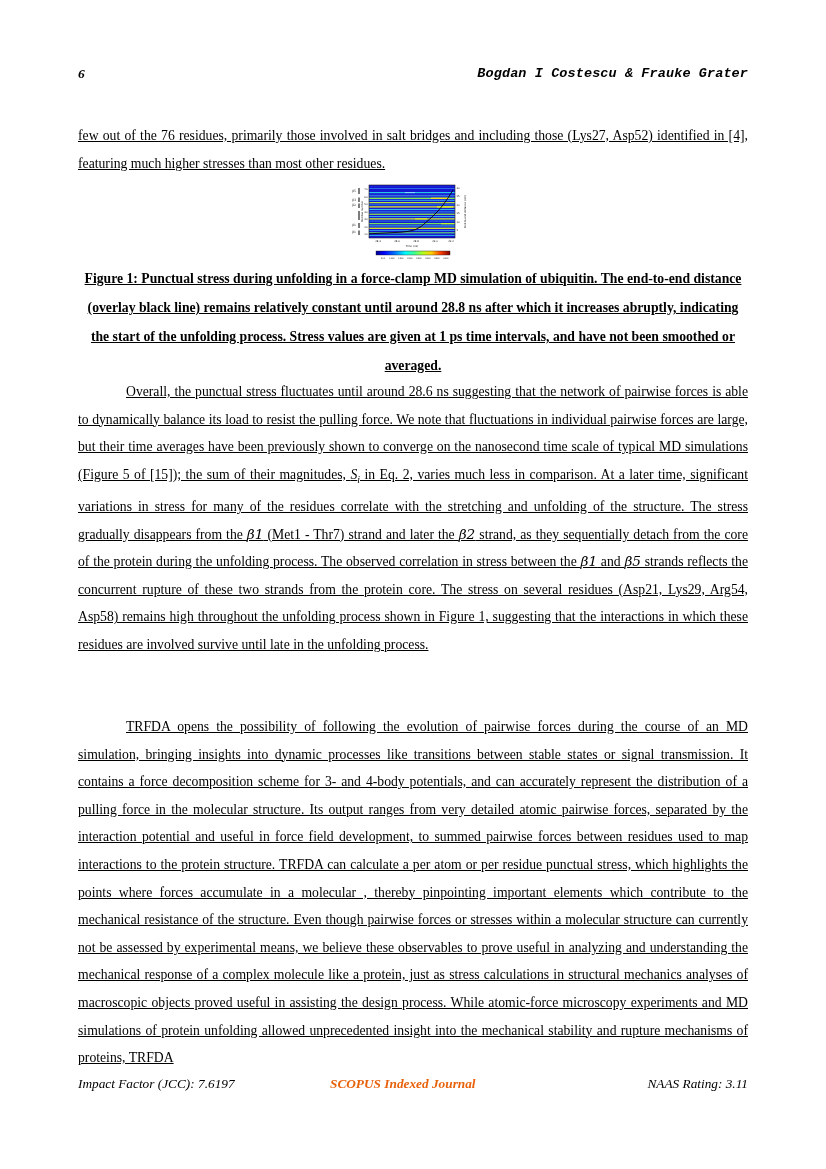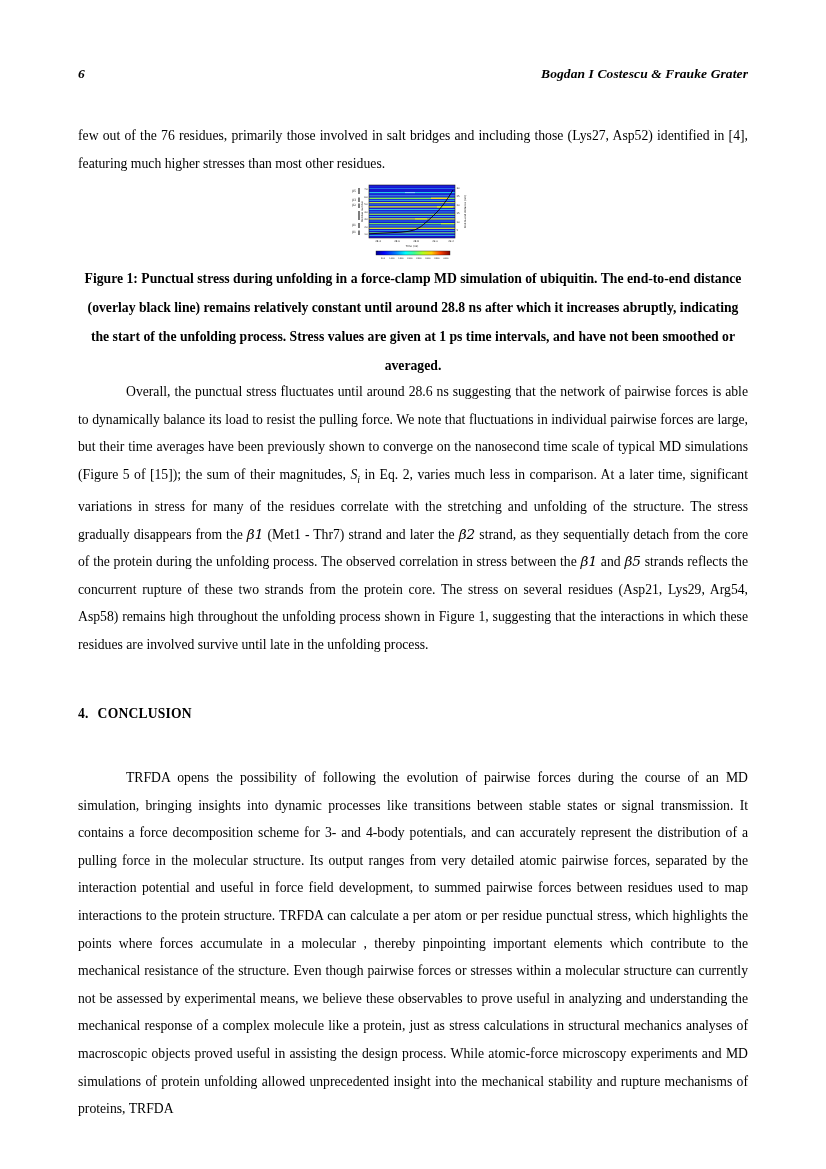--- a/index.html
+++ b/index.html
@@ -37,34 +37,35 @@
   .runhead .folio {
     position: absolute;
     left: 0;
     top: 0;
   }
   .runhead .authors {
     position: absolute;
     right: 0;
     top: 0;
     white-space: nowrap;
+    font-family: Liberation Mono, monospace;
   }
 
   
   .para {
     font-size: 13.7px;
     line-height: 27.6px;
     text-align: justify;
     text-justify: inter-word;
     margin: 0;
     hyphens: none;
   }
   .para.indent { text-indent: 48px; }
 
-  .blk { position: absolute; left: 78px; width: 670px; }
+  .blk { position: absolute; left: 78px; width: 670px; text-decoration: underline; }
 
   #intro-para { top: 122px; }
 
   
   .figure-wrap {
     position: absolute;
     left: 0;
     top: 178px;
     width: 826px;
     text-align: center;
@@ -92,21 +93,21 @@
   
   #sec-heading {
     top: 706px;
     font-size: 13.6px;
     font-weight: bold;
     letter-spacing: 0.2px;
   }
   #sec-heading .num { margin-right: 9px; }
 
   
-  #conclusion { top: 764px; }
+  #conclusion { top: 713px; }
 
   
   .footer {
     position: absolute;
     left: 78px;
     top: 1076px;
     width: 670px;
     height: 20px;
     font-size: 13.3px;
     font-style: italic;
@@ -266,22 +267,24 @@
   </div>
 
   <div class="blk" id="figcaption">
     <p class="para" style="text-align:center; font-weight:bold; line-height:29px;">Figure 1: Punctual stress during unfolding in a force-clamp MD simulation of ubiquitin. The end-to-end distance (overlay black line) remains relatively constant until around 28.8 ns after which it increases abruptly, indicating the start of the unfolding process. Stress values are given at 1 ps time intervals, and have not been smoothed or averaged.</p>
   </div>
 
   <div class="blk" id="discussion">
     <p class="para indent"><span>Overall, the punctual stress fluctuates until around 28.6 ns suggesting that the network of pairwise forces is able to dynamically balance its load to resist the pulling force. We note that fluctuations in individual pairwise forces are large, but their time averages have been previously shown to converge on the nanosecond time scale of typical MD simulations (Figure 5 of [15]); the sum of their magnitudes, </span><span class="ital">S</span><sub>i</sub><span> in Eq. 2, varies much less in comparison. At a later time, significant variations in stress for many of the residues correlate with the stretching and unfolding of the structure. The stress gradually disappears from the </span><span class="beta">β1</span><span> (Met1 - Thr7) strand and later the </span><span class="beta">β2</span><span> strand, as they sequentially detach from the core of the protein during the unfolding process. The observed correlation in stress between the </span><span class="beta">β1</span><span> and </span><span class="beta">β5</span><span> strands reflects the concurrent rupture of these two strands from the protein core. The stress on several residues (Asp21, Lys29, Arg54, Asp58) remains high throughout the unfolding process shown in Figure 1, suggesting that the interactions in which these residues are involved survive until late in the unfolding process.</span></p>
   </div>
 
-  <div class="blk" id="sec-heading">
-    <span class="num">4.</span><span>CONCLUSION</span>
-  </div>
 
   <div class="blk" id="conclusion">
     <p class="para indent">TRFDA opens the possibility of following the evolution of pairwise forces during the course of an MD simulation, bringing insights into dynamic processes like transitions between stable states or signal transmission. It contains a force decomposition scheme for 3- and 4-body potentials, and can accurately represent the distribution of a pulling force in the molecular structure. Its output ranges from very detailed atomic pairwise forces, separated by the interaction potential and useful in force field development, to summed pairwise forces between residues used to map interactions to the protein structure. TRFDA can calculate a per atom or per residue punctual stress, which highlights the points where forces accumulate in a molecular , thereby pinpointing important elements which contribute to the mechanical resistance of the structure. Even though pairwise forces or stresses within a molecular structure can currently not be assessed by experimental means, we believe these observables to prove useful in analyzing and understanding the mechanical response of a complex molecule like a protein, just as stress calculations in structural mechanics analyses of macroscopic objects proved useful in assisting the design process. While atomic-force microscopy experiments and MD simulations of protein unfolding allowed unprecedented insight into the mechanical stability and rupture mechanisms of proteins, TRFDA</p>
   </div>
 
+  <div class="footer">
+    <span class="f-left">Impact Factor (JCC): 7.6197</span>
+    <span class="f-mid" style="color: rgb(232, 98, 12);">SCOPUS Indexed Journal</span>
+    <span class="f-right">NAAS Rating: 3.11</span>
+  </div>
 
 </div>
 
 </body></html>

